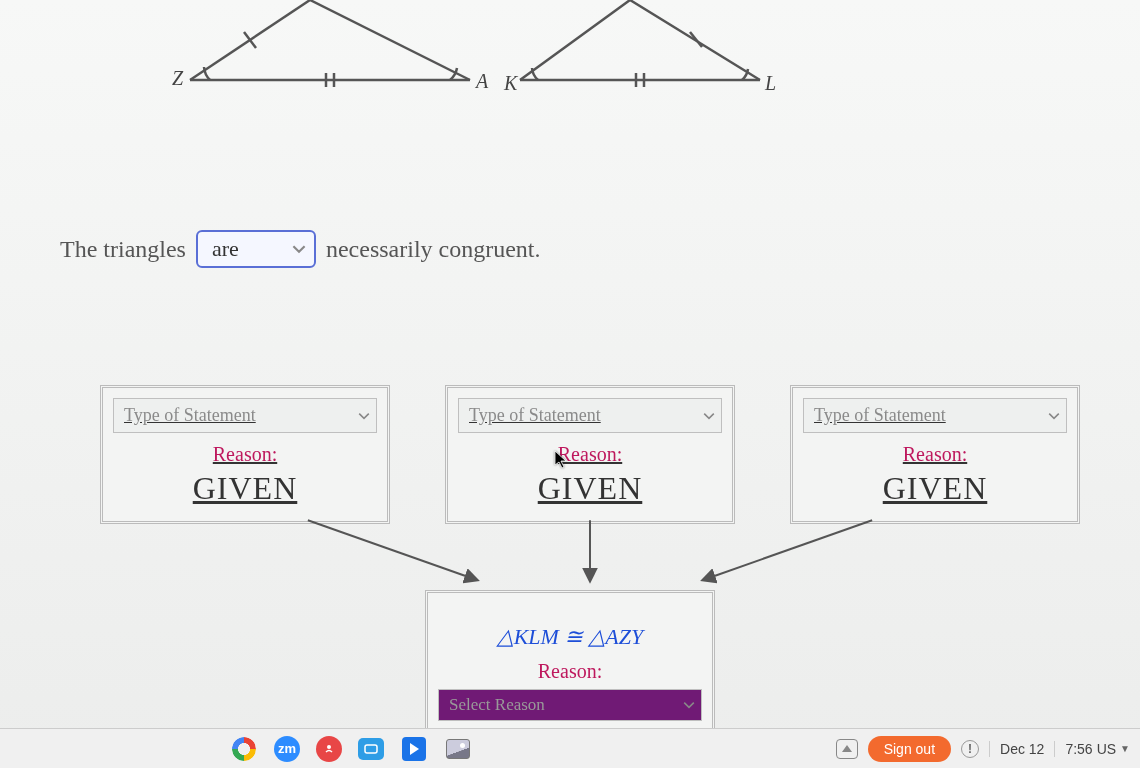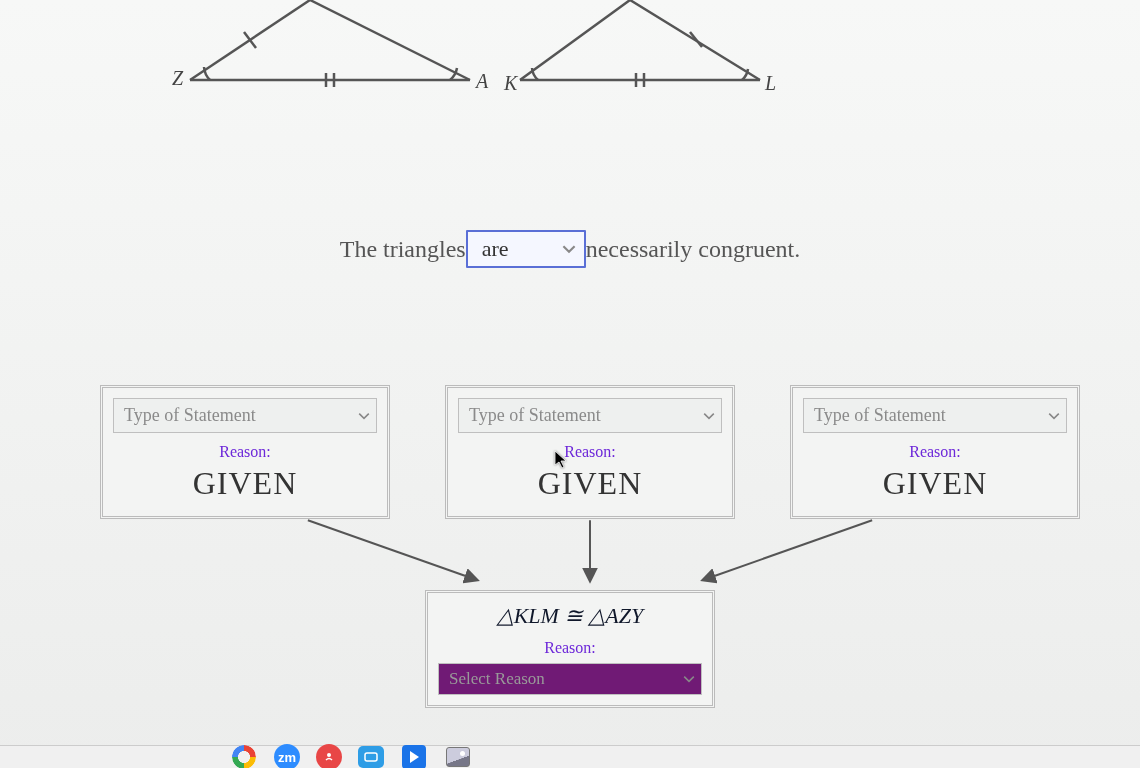--- a/index.html
+++ b/index.html
@@ -28,25 +28,25 @@
     font-size: 20px;
     fill: #444;
     font-style: italic;
   }
 
   .statement-line {
     position: absolute;
     top: 230px; left: 60px; right: 60px;
     font-size: 24px;
     color: #555;
-    display: flex; align-items: center;  justify-content: center;
+    display: flex; align-items: center; gap: 10px;
   }
   .select {
     border: 2px solid #5a6fd6;
-    border-radius: 1px;
+    border-radius: 6px;
     padding: 4px 34px 4px 14px;
     font-size: 22px;
     font-family: Georgia, serif;
     background: #f5f7ff;
     color: #333;
     position: relative;
     min-width: 120px;
     display: inline-flex; align-items: center;
   }
   .select .chev {
@@ -62,20 +62,21 @@
     font-size: 19px;
     color: #3a3a3a;
     line-height: 1.4;
   }
 
   .boxes-row {
     position: absolute;
     top: 385px; left: 100px; right: 60px;
     display: flex; gap: 50px;
     justify-content: space-between;
+    text-decoration: underline;
   }
   .card {
     border: 3px double #bbb;
     background: #f3f4f3;
     width: 290px;
     padding: 10px 10px 14px 10px;
     text-align: center;
   }
   .type-dd {
     border: 1px solid #bfbfbf;
@@ -86,21 +87,21 @@
     text-align: left;
     width: 100%;
     position: relative;
     font-family: Georgia, serif;
   }
   .type-dd .chev {
     position: absolute; right: 6px; top: 50%; transform: translateY(-50%);
     width: 12px; height: 12px; color: #888;
   }
   .reason-label {
-    font-size: 16px; color: #6d28d9; margin-top: 10px;
+    font-size: 20px; color: #be185d; margin-top: 10px;
   }
   .given {
     font-size: 32px; letter-spacing: 1px;
     color: #333; margin-top: 4px;
     font-family: 'Times New Roman', serif;
   }
 
   .arrows {
     position: absolute;
     top: 510px; left: 100px; right: 60px;
@@ -114,21 +115,22 @@
     border: 3px double #bbb;
     background: #f3f4f3;
     width: 290px;
     padding: 10px 10px 10px 10px;
     text-align: center;
   }
   .concl-text {
     font-family: 'Times New Roman', serif;
     font-size: 22px;
     font-style: italic;
-    color: #0f172a;
+    color: #1d4ed8;
+    margin-top: 21px;
   }
   .reason-dd {
     border: 1px solid #bfbfbf;
     background: #701a75;
     color: #999;
     font-size: 17px;
     padding: 5px 26px 5px 10px;
     text-align: left;
     width: 100%;
     position: relative;
@@ -137,21 +139,21 @@
   }
   .reason-dd .chev {
     position: absolute; right: 6px; top: 50%; transform: translateY(-50%);
     width: 12px; height: 12px; color: #888;
   }
 
   
   .taskbar {
     position: absolute;
     bottom: 0; left: 0; right: 0;
-    height: 23px;
+    height: 40px;
     background: #f0f0f0;
     border-top: 1px solid #ccc;
     display: flex; align-items: center;
     padding: 0 10px 0 230px;
     gap: 16px;
     font-family: Arial, sans-serif;
     font-size: 14px;
     color: #444;
   }
   .taskbar .icon-wrap {
@@ -387,15 +389,26 @@
     </span>
     <span class="icon-wrap">
         <span class="play"></span>
       </span>
     <span class="icon-wrap">
         <span class="photo"></span>
       </span>
 
     <span class="spacer"></span>
 
+    <div class="tray">
+      <span class="share-ic"></span>
+      <span class="signout-btn">Sign out</span>
+      <span class="ex-ic">!</span>
+      <span class="date-box">Dec 12</span>
+      <span class="time-box">
+        <span>7:56</span>
+        <span>US</span>
+        <span class="tri-down">▼</span>
+      </span>
+    </div>
   </div>
 
 </div>
 
 </body></html>

